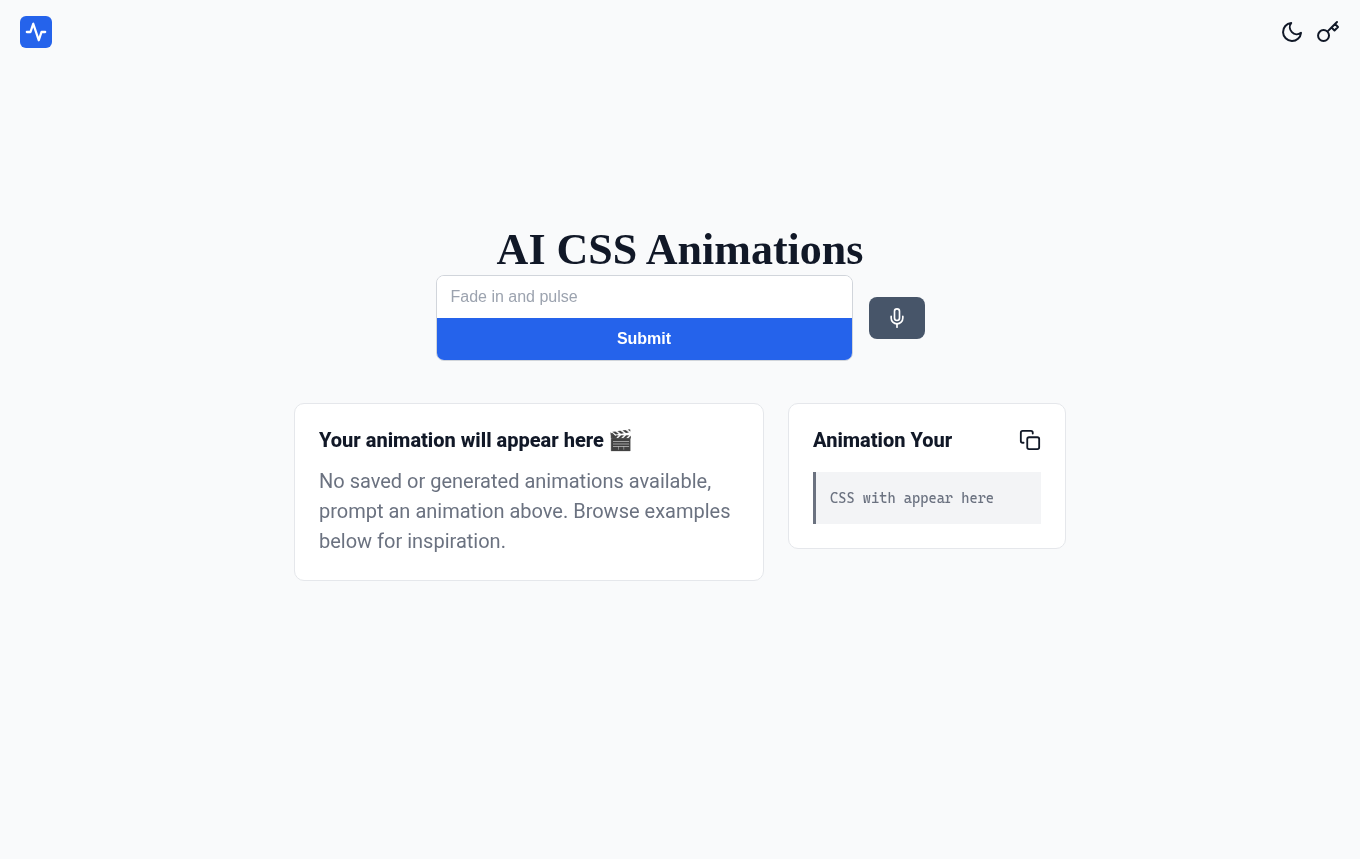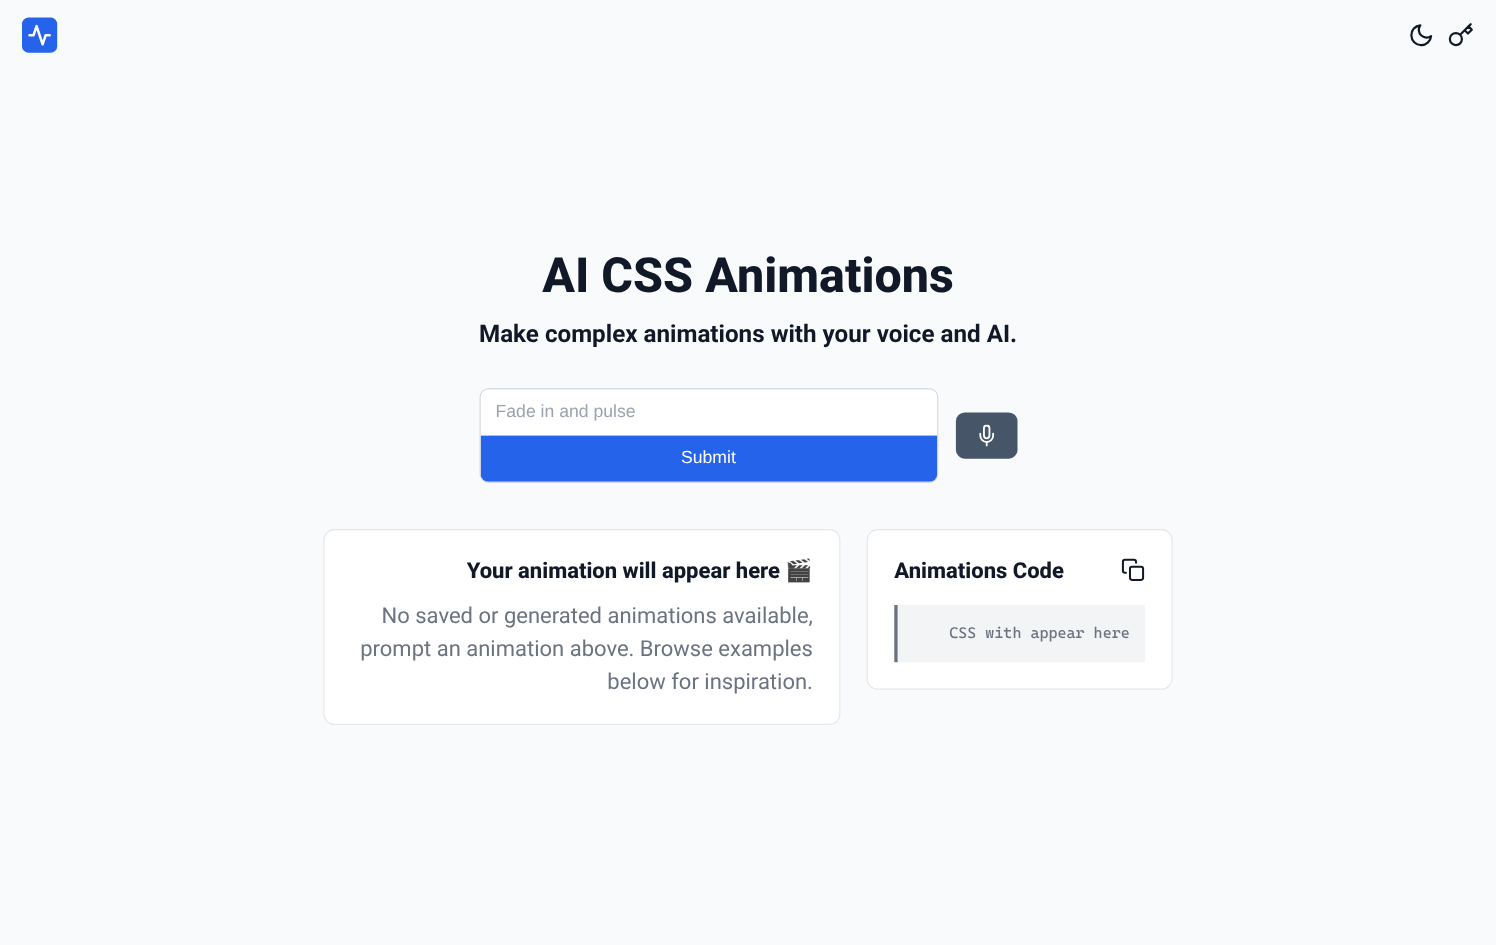--- a/index.html
+++ b/index.html
@@ -43,21 +43,21 @@
     .main-content {
       display: flex;
       flex-direction: column;
       align-items: center;
       padding-top: 160px;
     }
     .title {
       font-size: 44px;
       font-weight: 800;
       color: #111827;
-      margin-bottom: 16px;
+      font-family: Liberation Serif, serif;
     }
     .subtitle {
       font-size: 22px;
       font-weight: 700;
       color: #111827;
       margin-bottom: 36px;
     }
     .input-row {
       display: flex;
       align-items: center;
@@ -82,21 +82,21 @@
     }
     .prompt-input::placeholder {
       color: #9ca3af;
     }
     .submit-btn {
       background-color: #2563eb;
       color: white;
       border: none;
       padding: 12px 20px;
       font-size: 16px;
-      font-weight: 400;
+      font-weight: 700;
       cursor: pointer;
     }
     .mic-btn {
       width: 56px;
       height: 42px;
       background-color: #475569;
       border: none;
       border-radius: 8px;
       display: flex;
       align-items: center;
@@ -107,21 +107,20 @@
       display: flex;
       gap: 24px;
       width: 772px;
       align-items: flex-start;
     }
     .card {
       background: white;
       border: 1px solid #e5e7eb;
       border-radius: 10px;
       padding: 24px;
-      text-align: right;
     }
     .card-left {
       width: 470px;
     }
     .card-right {
       width: 278px;
     }
     .card-title {
       font-size: 20px;
       font-weight: 800;
@@ -169,21 +168,20 @@
       <path d="M21 12.79A9 9 0 1 1 11.21 3 7 7 0 0 0 21 12.79z"></path>
     </svg>
     <svg class="header-icon" viewBox="0 0 24 24" fill="none" stroke="currentColor" stroke-width="2" stroke-linecap="round" stroke-linejoin="round">
       <path d="M21 2l-2 2m-7.61 7.61a5.5 5.5 0 1 1-7.778 7.778 5.5 5.5 0 0 1 7.777-7.777zm0 0L15.5 7.5m0 0l3 3L22 7l-3-3m-3.5 3.5L19 4"></path>
     </svg>
   </div>
 </div>
 
 <div class="main-content">
   <h1 class="title">AI CSS Animations</h1>
-  <p class="subtitle">Make complex animations with your voice and AI.</p>
 
   <div class="input-row">
     <div class="input-group">
       <input type="text" class="prompt-input" placeholder="Fade in and pulse" style="">
       <button class="submit-btn">Submit</button>
     </div>
     <button class="mic-btn">
       <svg width="20" height="20" viewBox="0 0 24 24" fill="none" stroke="white" stroke-width="2" stroke-linecap="round" stroke-linejoin="round">
         <path d="M12 1a3 3 0 0 0-3 3v8a3 3 0 0 0 6 0V4a3 3 0 0 0-3-3z"></path>
         <path d="M19 10v2a7 7 0 0 1-14 0v-2"></path>
@@ -193,21 +191,21 @@
   </div>
 
   <div class="cards-row">
     <div class="card card-left">
       <h2 class="card-title">Your animation will appear here 🎬</h2>
       <p class="card-text">No saved or generated animations available, prompt an animation above. Browse examples below for inspiration.</p>
     </div>
 
     <div class="card card-right">
       <div class="card-title-row">
-        <h2 class="card-title">Animations Code</h2>
+        <h2 class="card-title">Animation Your</h2>
         <svg class="copy-icon" width="22" height="22" viewBox="0 0 24 24" fill="none" stroke="currentColor" stroke-width="2" stroke-linecap="round" stroke-linejoin="round">
           <rect x="9" y="9" width="13" height="13" rx="2" ry="2"></rect>
           <path d="M5 15H4a2 2 0 0 1-2-2V4a2 2 0 0 1 2-2h9a2 2 0 0 1 2 2v1"></path>
         </svg>
       </div>
       <div class="code-block">CSS with appear here</div>
     </div>
   </div>
 </div>
 

